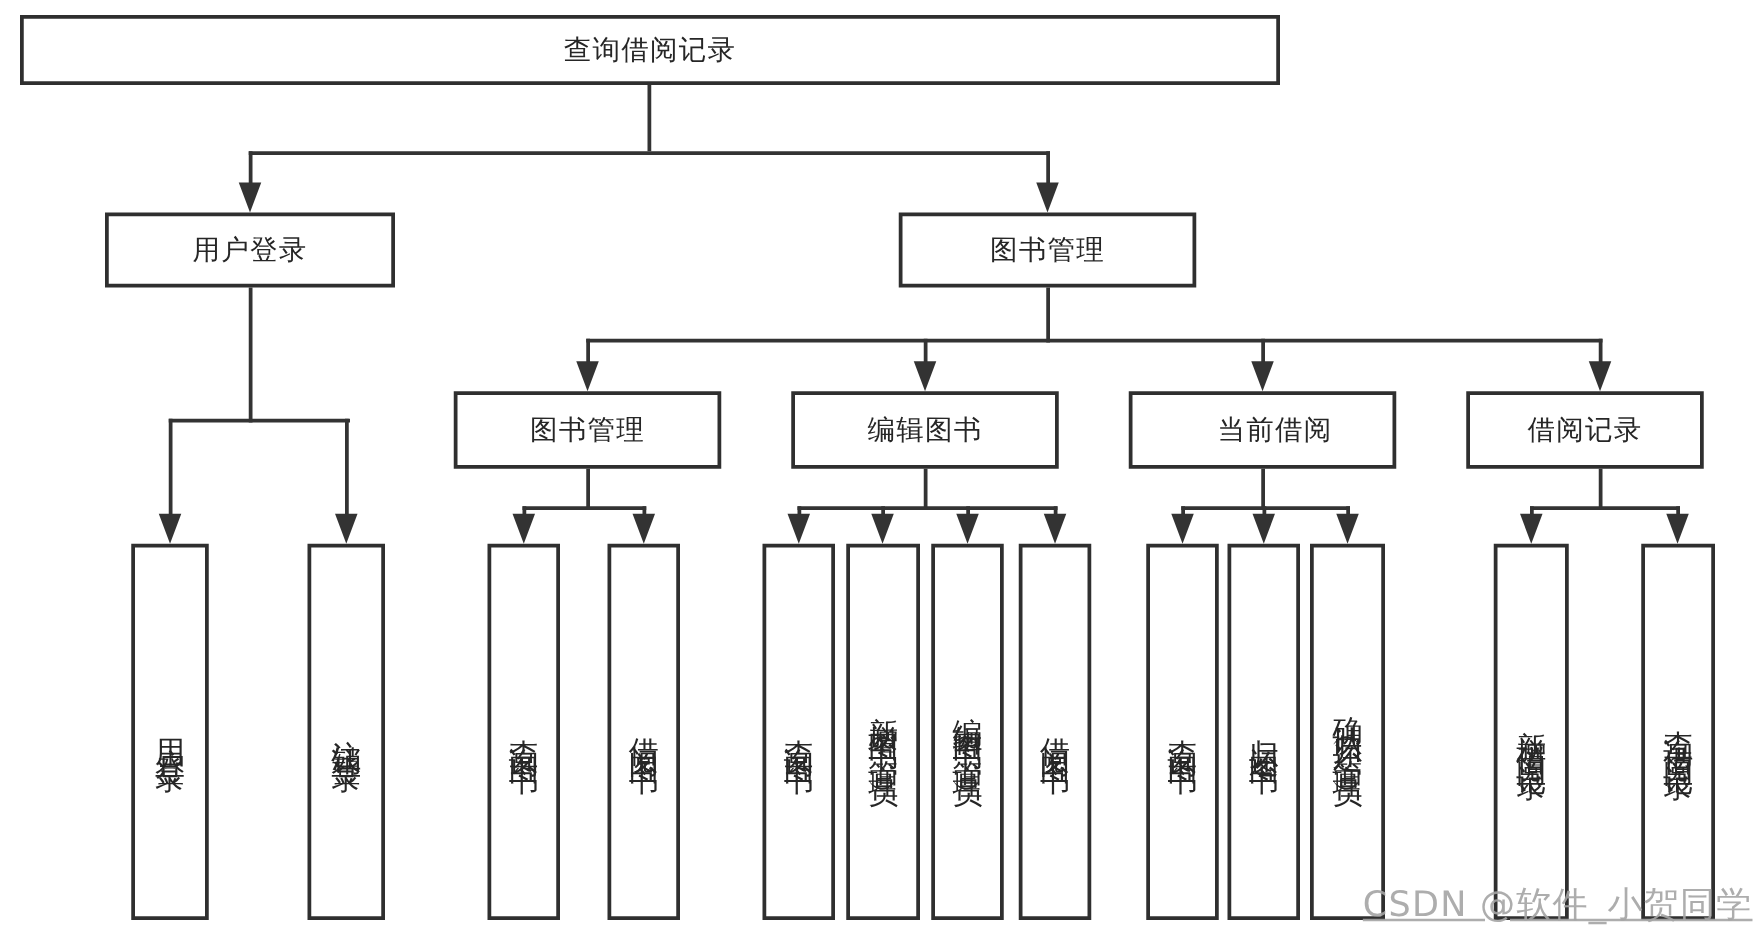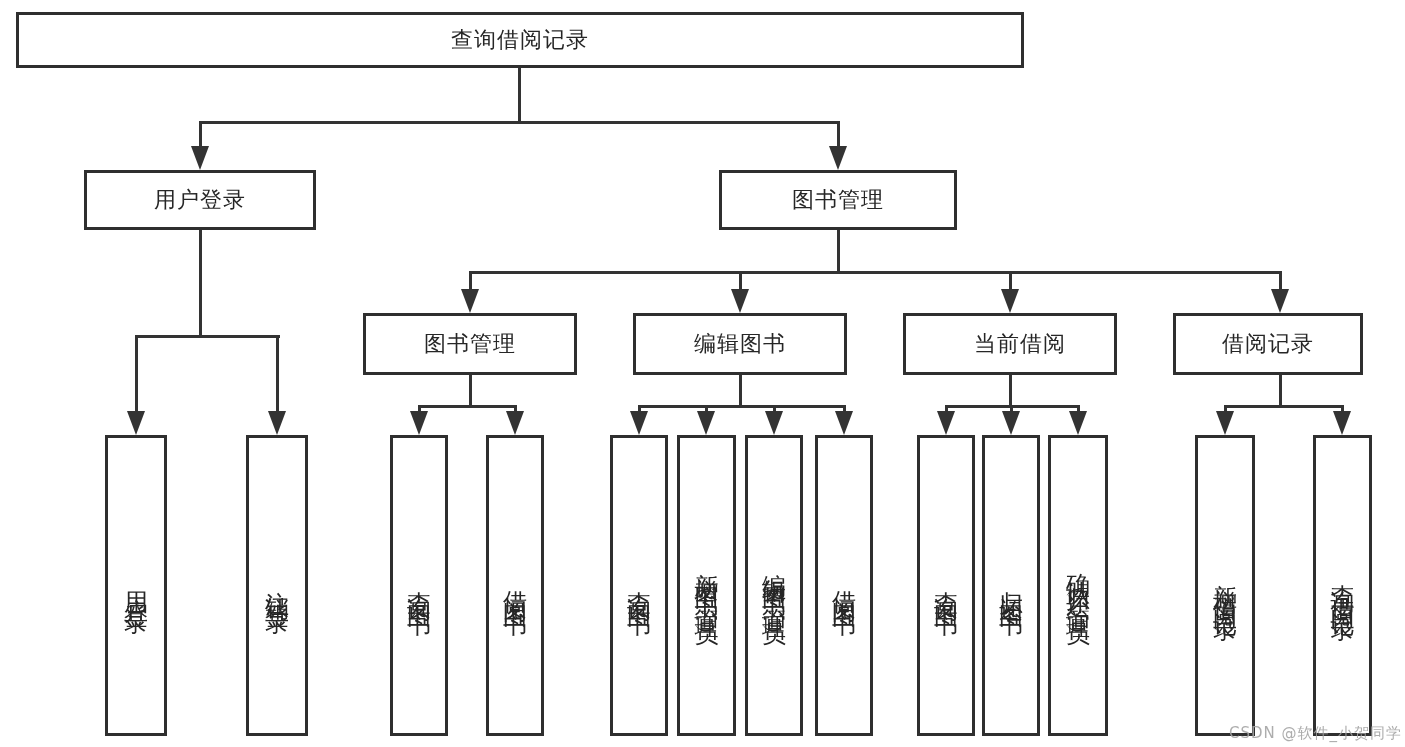--- a/index.html
+++ b/index.html
@@ -41,24 +41,25 @@
     width: 0; height: 0;
     border-left: 9px solid transparent;
     border-right: 9px solid transparent;
     border-top: 24px solid #333333;
   }
 
   .watermark {
     position: absolute;
     right: 3px;
     bottom: 4px;
-    font-size: 15px;
+    font-size: 28px;
     color: rgba(164,164,164,0.9);
     letter-spacing: 1px;
     white-space: nowrap;
+    text-decoration: underline;
   }
 </style>
 </head>
 <body>
 
 <div id="canvas">
 
   <div class="b" style="left:16px; top:12px; width:1008px; height:56px;">
     <span class="hlabel">查询借阅记录</span>
   </div>

